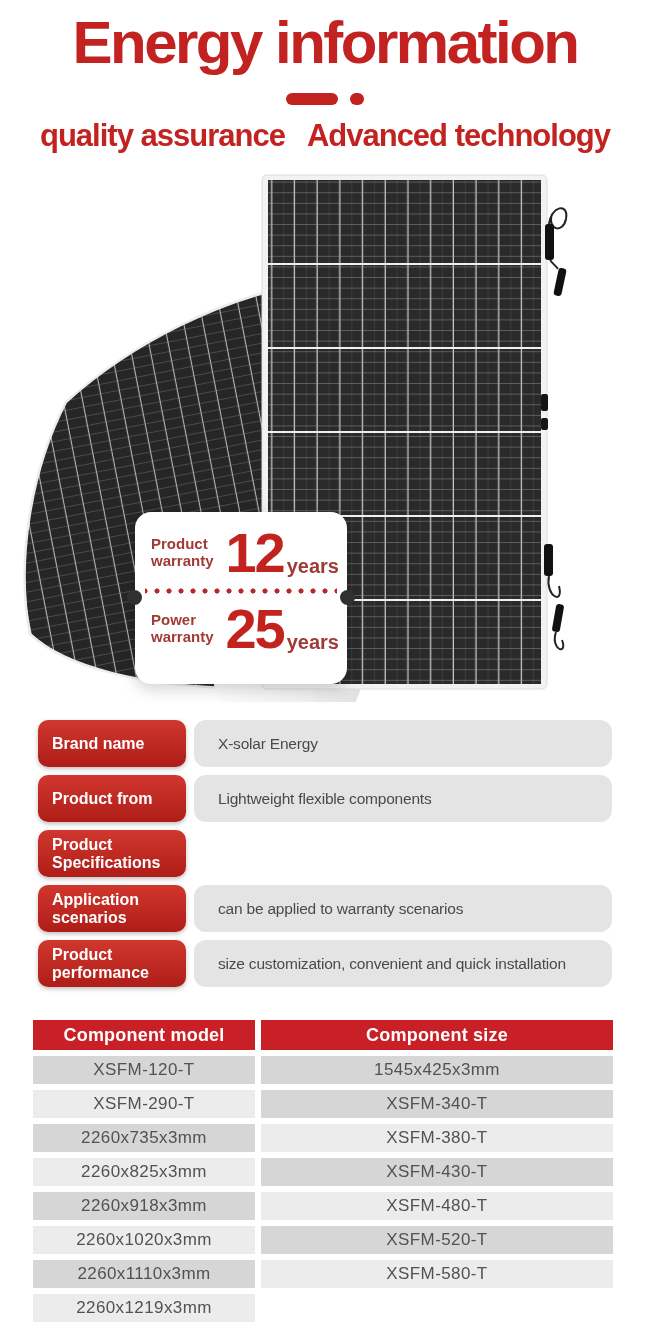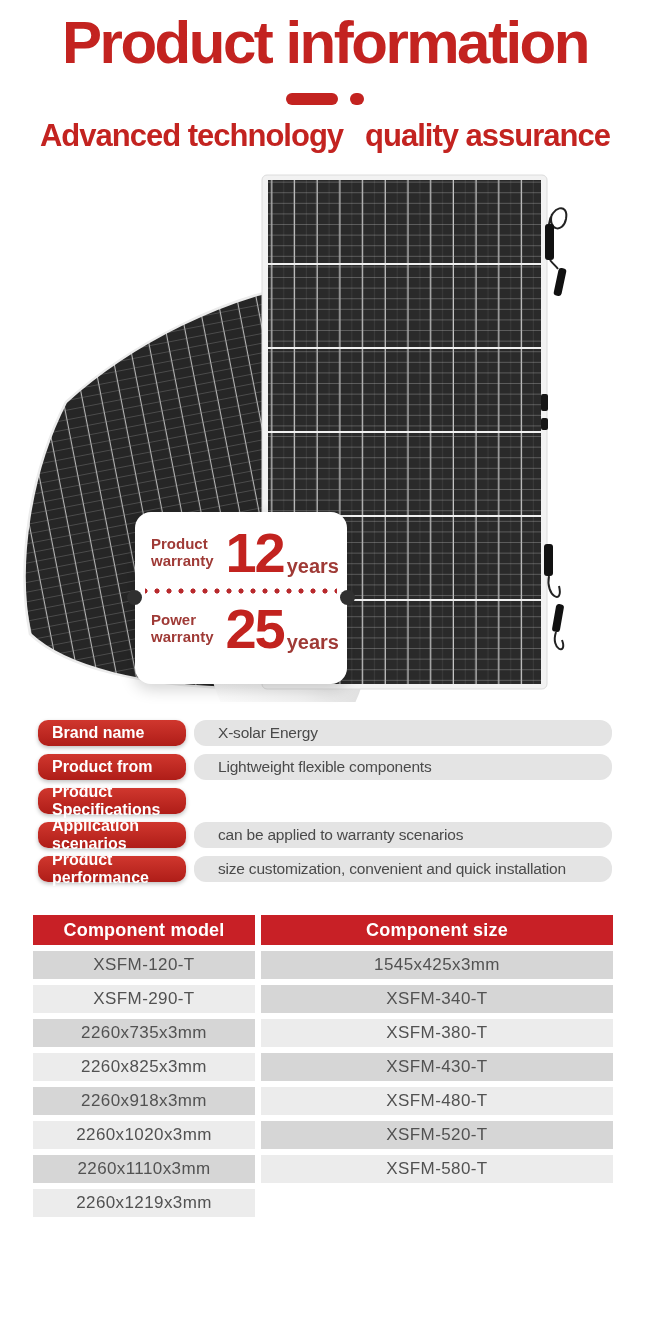--- a/index.html
+++ b/index.html
@@ -46,21 +46,21 @@
   .w-unit{font-size:20px;font-weight:bold;color:var(--c-maroon);align-self:flex-end;margin-bottom:8px;}
   .w-dots{
     height:8px;margin:1px 10px;
     background-image:radial-gradient(circle 2.6px,var(--c-dot) 2.5px,transparent 2.6px);
     background-size:12px 8px;background-position:center;background-repeat:repeat-x;
   }
   .notch{position:absolute;width:15px;height:15px;border-radius:50%;background:var(--c-notch);top:78px;}
   .notch.l{left:-8px;} .notch.r{right:-8px;}
   
   .info{margin:18px 38px 0 38px;display:flex;flex-direction:column;gap:8px;}
-  .irow{display:flex;gap:8px;height:26px;}
+  .irow{display:flex;gap:8px;height:47px;}
   .pill{
     width:148px;flex:0 0 148px;border-radius:10px;
     background:linear-gradient(180deg,var(--c-pill_top),var(--c-pill_bottom));
     color:#fff;font-size:16px;font-weight:bold;line-height:1.1;
     display:flex;align-items:center;padding-left:14px;white-space:pre-line;
     box-shadow:0 2px 4px rgba(0,0,0,.25);
   }
   .ival{
     flex:1;background:var(--c-value_bar);border-radius:12px;
     display:flex;align-items:center;padding-left:24px;
@@ -80,28 +80,28 @@
     display:flex;align-items:center;justify-content:center;
     color:var(--c-table_text);font-size:17px;letter-spacing:.4px;
   }
   .spec .dark{background:var(--c-row_dark);}
   .spec .light{background:var(--c-row_light);text-align:center;}
 </style>
 </head>
 <body>
 
 <div class="hdr">
-  <h1>Product information</h1>
+  <h1>Energy information</h1>
   <div class="divider">
     <span class="dash"></span>
     <span class="dot"></span>
   </div>
   <div class="sub">
+    <span>quality assurance</span>
     <span>Advanced technology</span>
-    <span>quality assurance</span>
   </div>
 </div>
 
 <div class="hero">
   <svg width="650" height="530" viewBox="0 0 650 530">
     <defs>
       <pattern id="cells" width="22.7" height="10.6" patternUnits="userSpaceOnUse">
         <rect width="22.7" height="10.6" fill="#2a2a2a"></rect>
         <rect x="10.8" width="0.6" height="10.6" fill="#777" opacity="0.35"></rect>
         <rect x="21.4" width="1.3" height="10.6" fill="#d6d6d6" opacity="0.9"></rect>

